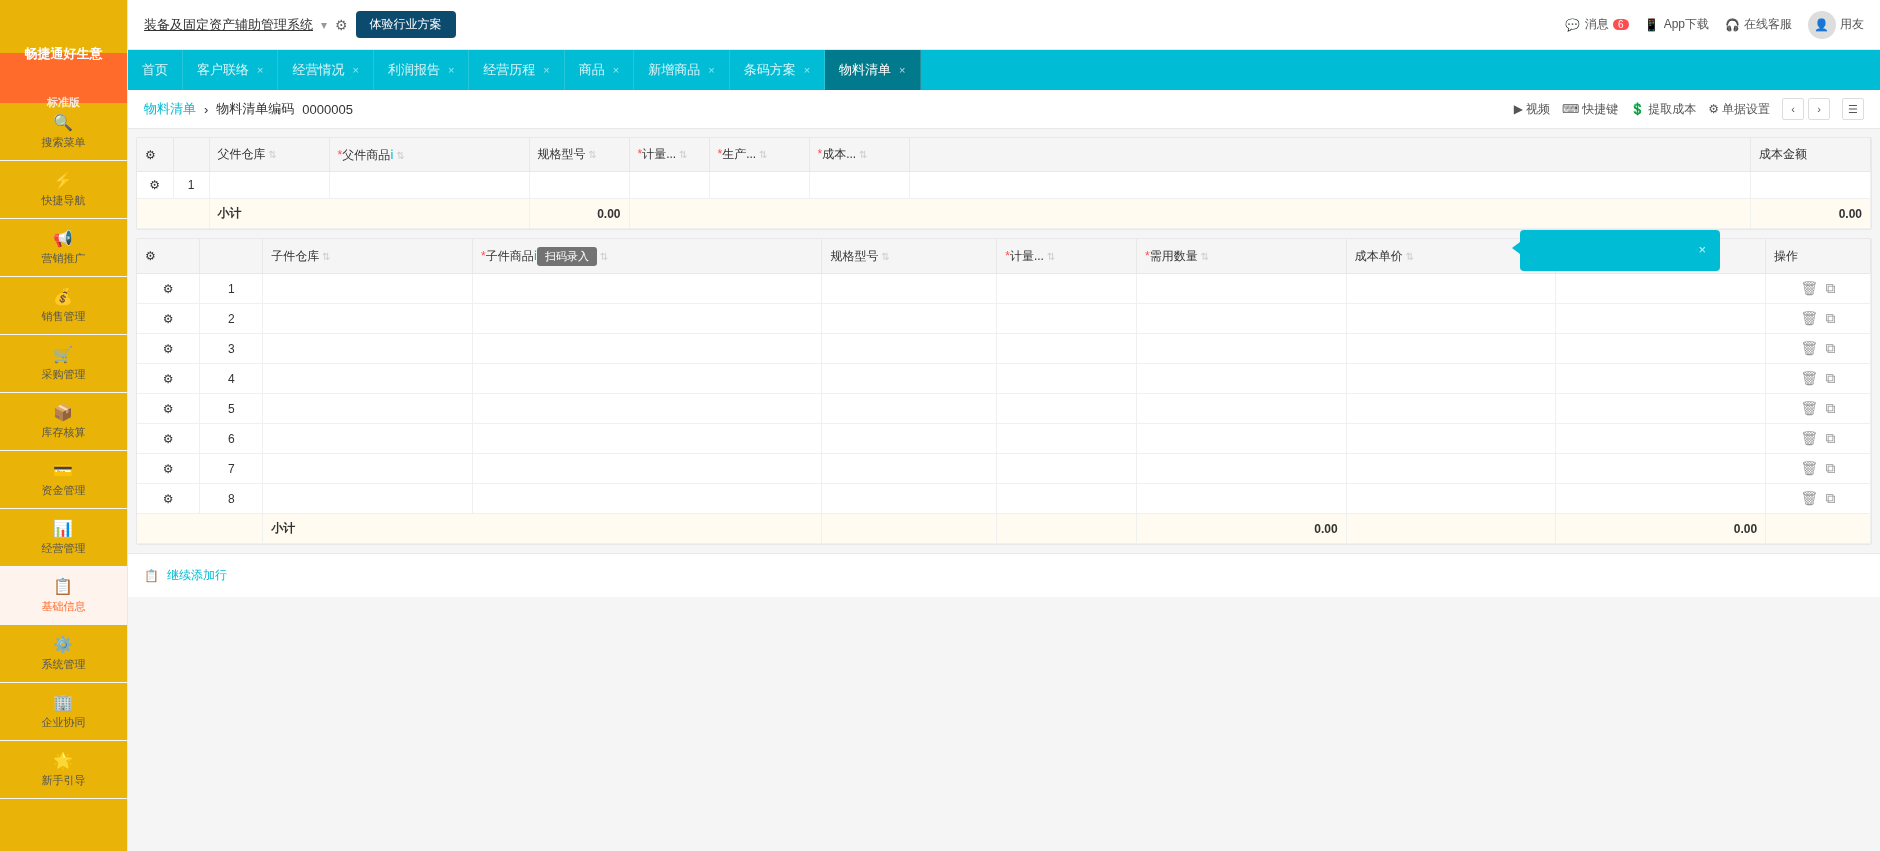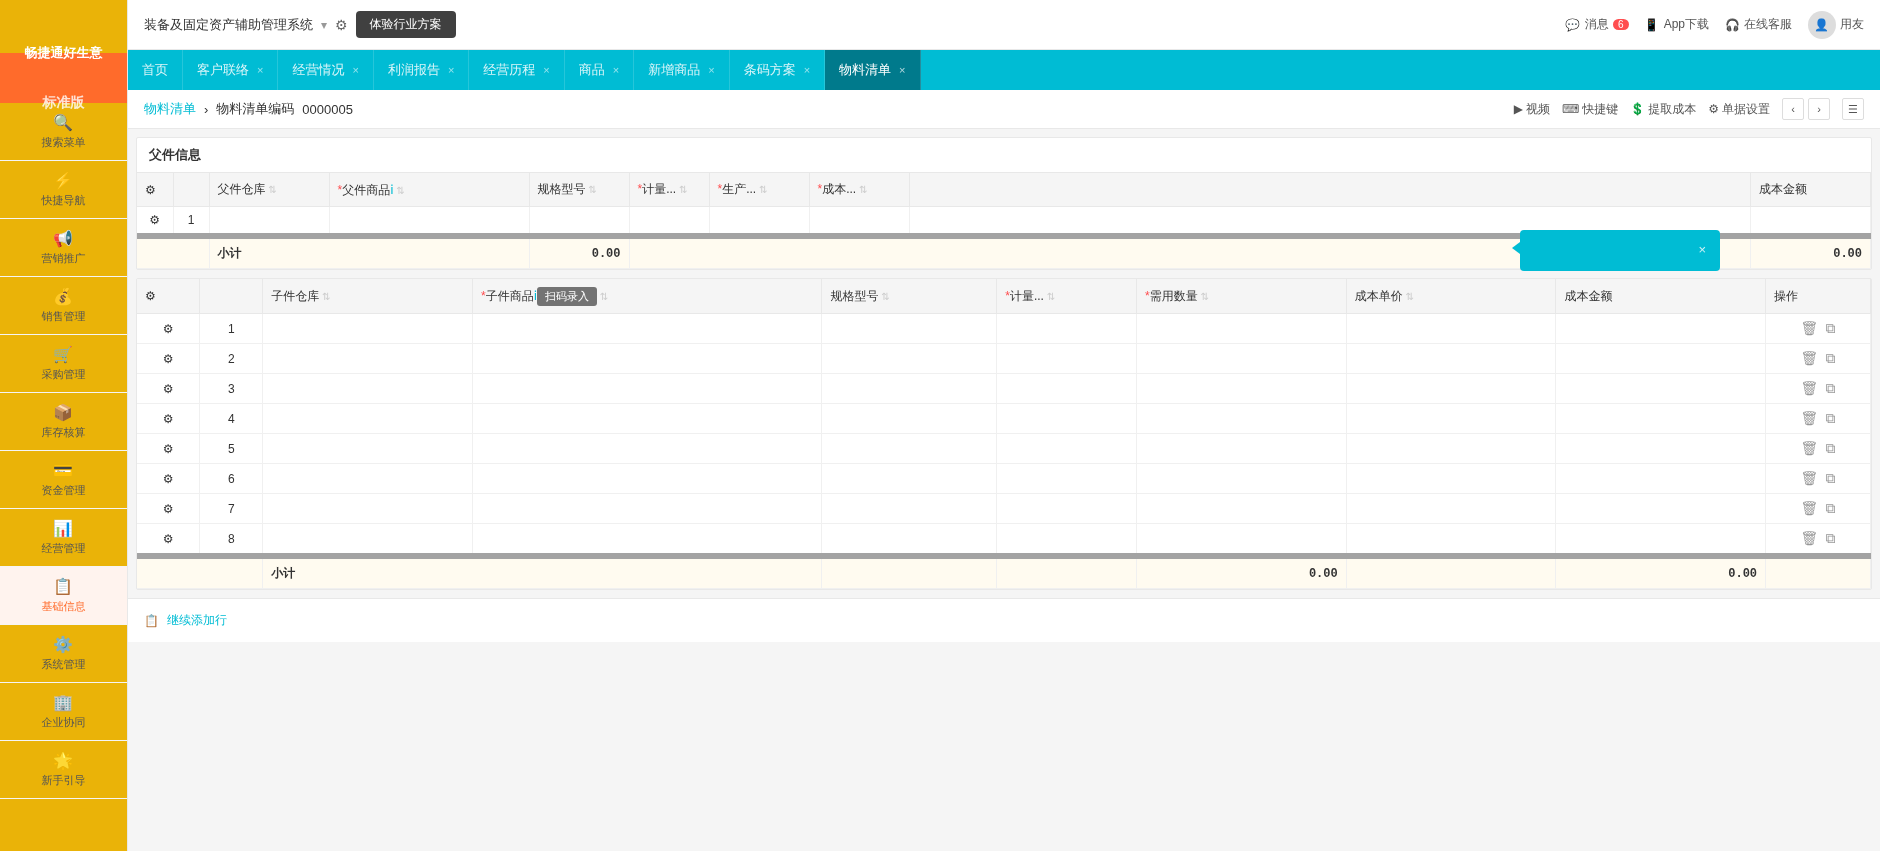--- a/index.html
+++ b/index.html
@@ -20,21 +20,21 @@
       height: 50px;
       display: flex;
       align-items: center;
       justify-content: center;
       color: white;
       font-size: 13px;
       font-weight: bold;
       flex-direction: column;
       padding: 4px;
     }
-    .sidebar-logo .logo-sub { font-size: 14px; color: rgba(255,255,255,0.8); margin-top: 32px; }
+    .sidebar-logo .logo-sub { font-size: 11px; color: rgba(255,255,255,0.8); margin-top: 32px; }
     .sidebar-item {
       display: flex;
       flex-direction: column;
       align-items: center;
       padding: 10px 4px;
       cursor: pointer;
       color: #555;
       border-bottom: 1px solid #f5f5f5;
       transition: background 0.2s;
     }
@@ -49,25 +49,25 @@
     .topbar {
       height: 50px;
       background: #fff;
       display: flex;
       align-items: center;
       padding: 0 16px;
       border-bottom: 1px solid #e8e8e8;
       justify-content: space-between;
     }
     .topbar-left { display: flex; align-items: center; gap: 8px; }
-    .topbar-title { font-size: 13px; color: #333; }
+    .topbar-title { font-size: 13px; color: #333; text-decoration: underline; }
     .topbar-arrow { color: #999; font-size: 12px; cursor: pointer; }
     .topbar-gear { color: #666; cursor: pointer; font-size: 14px; }
     .btn-trial {
-      background: #404040;
+      background: #0c4a6e;
       color: white;
       border: none;
       padding: 5px 14px;
       border-radius: 4px;
       cursor: pointer;
       font-size: 12px;
     }
     .topbar-right { display: flex; align-items: center; gap: 16px; }
     .topbar-right-item { display: flex; align-items: center; gap: 4px; color: #555; font-size: 12px; cursor: pointer; }
     .badge { background: #ff4d4f; color: white; border-radius: 10px; font-size: 10px; padding: 0 5px; min-width: 16px; text-align: center; }
@@ -158,22 +158,21 @@
     .data-table td {
       padding: 6px 8px;
       border-bottom: 1px solid #f0f0f0;
       border-right: 1px solid #f0f0f0;
       color: #333;
     }
     .required { color: #ff4d4f; }
     .subtotal-row td {
       background: #fffbf0;
       font-weight: bold;
-      border-top: 6px solid #a3a3a3;
-      font-family: Liberation Mono, monospace;
+      border-top: 1px solid #a3a3a3;
     }
     .subtotal-label { color: #333; }
     .subtotal-value { text-align: right; color: #333; }
 
     .th-settings { width: 36px; text-align: center; }
     .col-num { width: 36px; text-align: center; color: #999; }
     .col-warehouse { width: 120px; }
     .col-goods { width: 200px; }
     .col-spec { width: 100px; }
     .col-unit { width: 80px; }
@@ -395,21 +394,20 @@
         </div>
         <div class="btn-grid">☰</div>
       </div>
     </div>
 
     <div class="tooltip-box">
       <span class="tooltip-close">×</span>
     </div>
 
     <div class="section">
-      <div class="section-title">父件信息</div>
       <table class="data-table">
         <thead>
           <tr>
             <th class="th-settings">⚙</th>
             <th class="col-num"></th>
             <th class="col-warehouse sortable">父件仓库</th>
             <th class="col-goods sortable"><span class="required">*</span>父件商品<span class="info-icon">ℹ</span></th>
             <th class="col-spec sortable">规格型号</th>
             <th class="col-unit sortable"><span class="required">*</span>计量...</th>
             <th class="col-production sortable"><span class="required">*</span>生产...</th>

